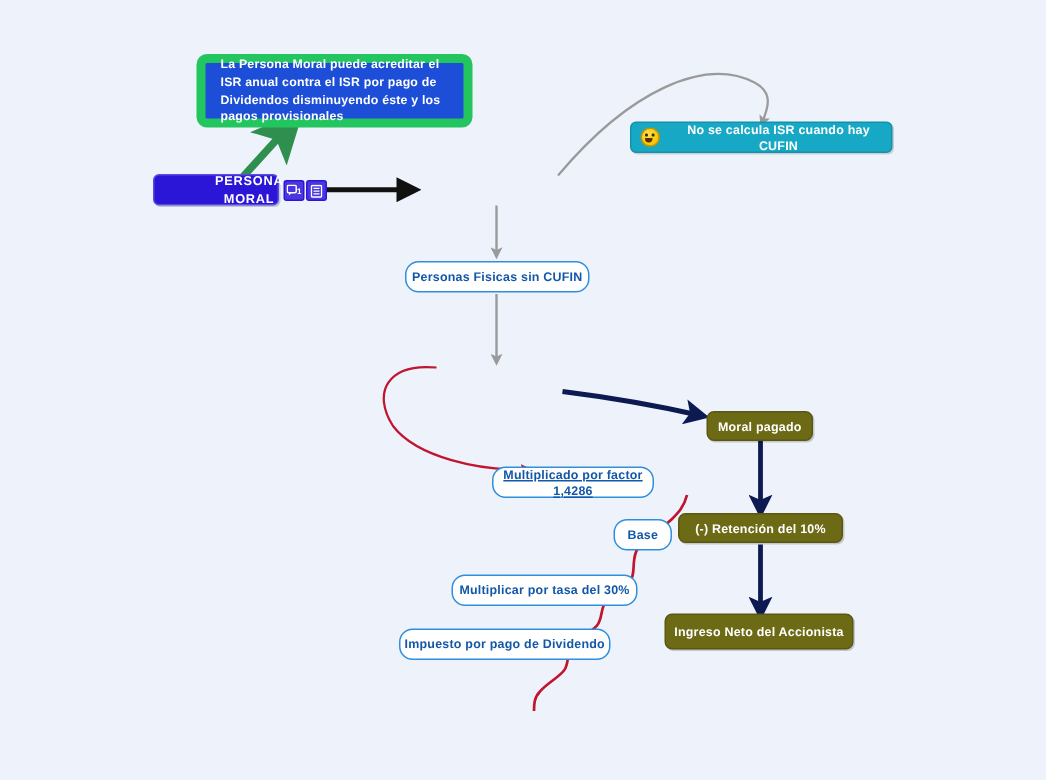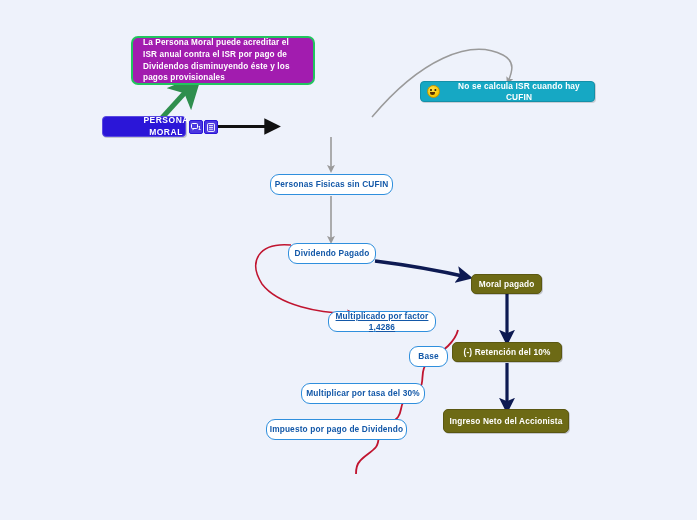--- a/index.html
+++ b/index.html
@@ -44,22 +44,22 @@
   .n-blue {
     background: #2b16d8;
     border: 1px solid #5a4ae0;
     border-radius: 4px;
     color: #ffffff;
     font-size: 8.5px;
     letter-spacing: .5px;
     box-shadow: 1px 1px 0 rgba(0,0,0,.18);
   }
   .n-green {
-    background: #a21caf;
-    border: 2px solid #22c55e;
+    background: #1d4ed8;
+    border: 6px solid #22c55e;
     border-radius: 7px;
     color: #ffffff;
     font-size: 8.2px;
     text-align: left;
     justify-content: flex-start;
     padding: 7px 10px;
     line-height: 1.45;
   }
   .n-red {
     background: #bf0e2e;
@@ -233,23 +233,20 @@
 
   <div class="node n-white" style="left:270px; top:174px; width:123px; height:21px;">
     <span>Personas Fisicas sin CUFIN</span>
   </div>
 
   <div class="node n-cyan" style="left:420px; top:81px; width:175px; height:21px; justify-content:flex-start;">
     <span class="emoji-face"></span>
     <span>No se calcula ISR cuando hay CUFIN</span>
   </div>
 
-  <div class="node n-white" style="left:288px; top:243px; width:88px; height:21px;">
-    <span>Dividendo Pagado</span>
-  </div>
 
   <div class="node n-olive" style="left:471px; top:274px; width:71px; height:20px;">
     <span>Moral pagado</span>
   </div>
 
   <div class="node n-white" style="left:328px; top:311px; width:108px; height:21px;text-decoration:underline;">
     <span>Multiplicado por factor 1,4286</span>
   </div>
 
   <div class="node n-white" style="left:409px; top:346px; width:39px; height:21px;">

